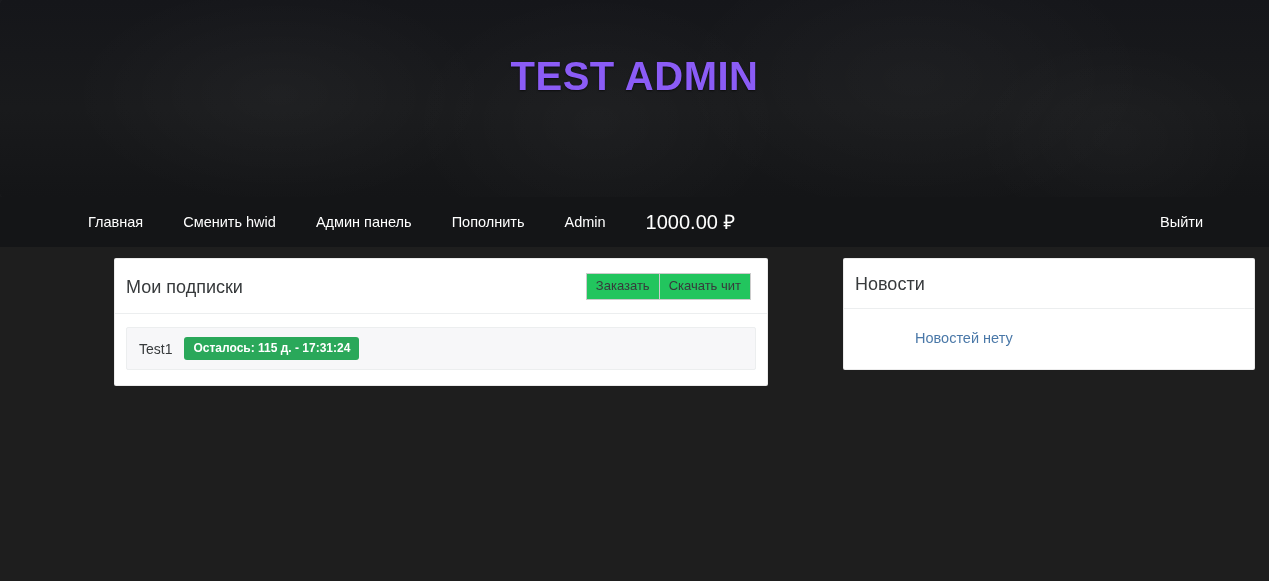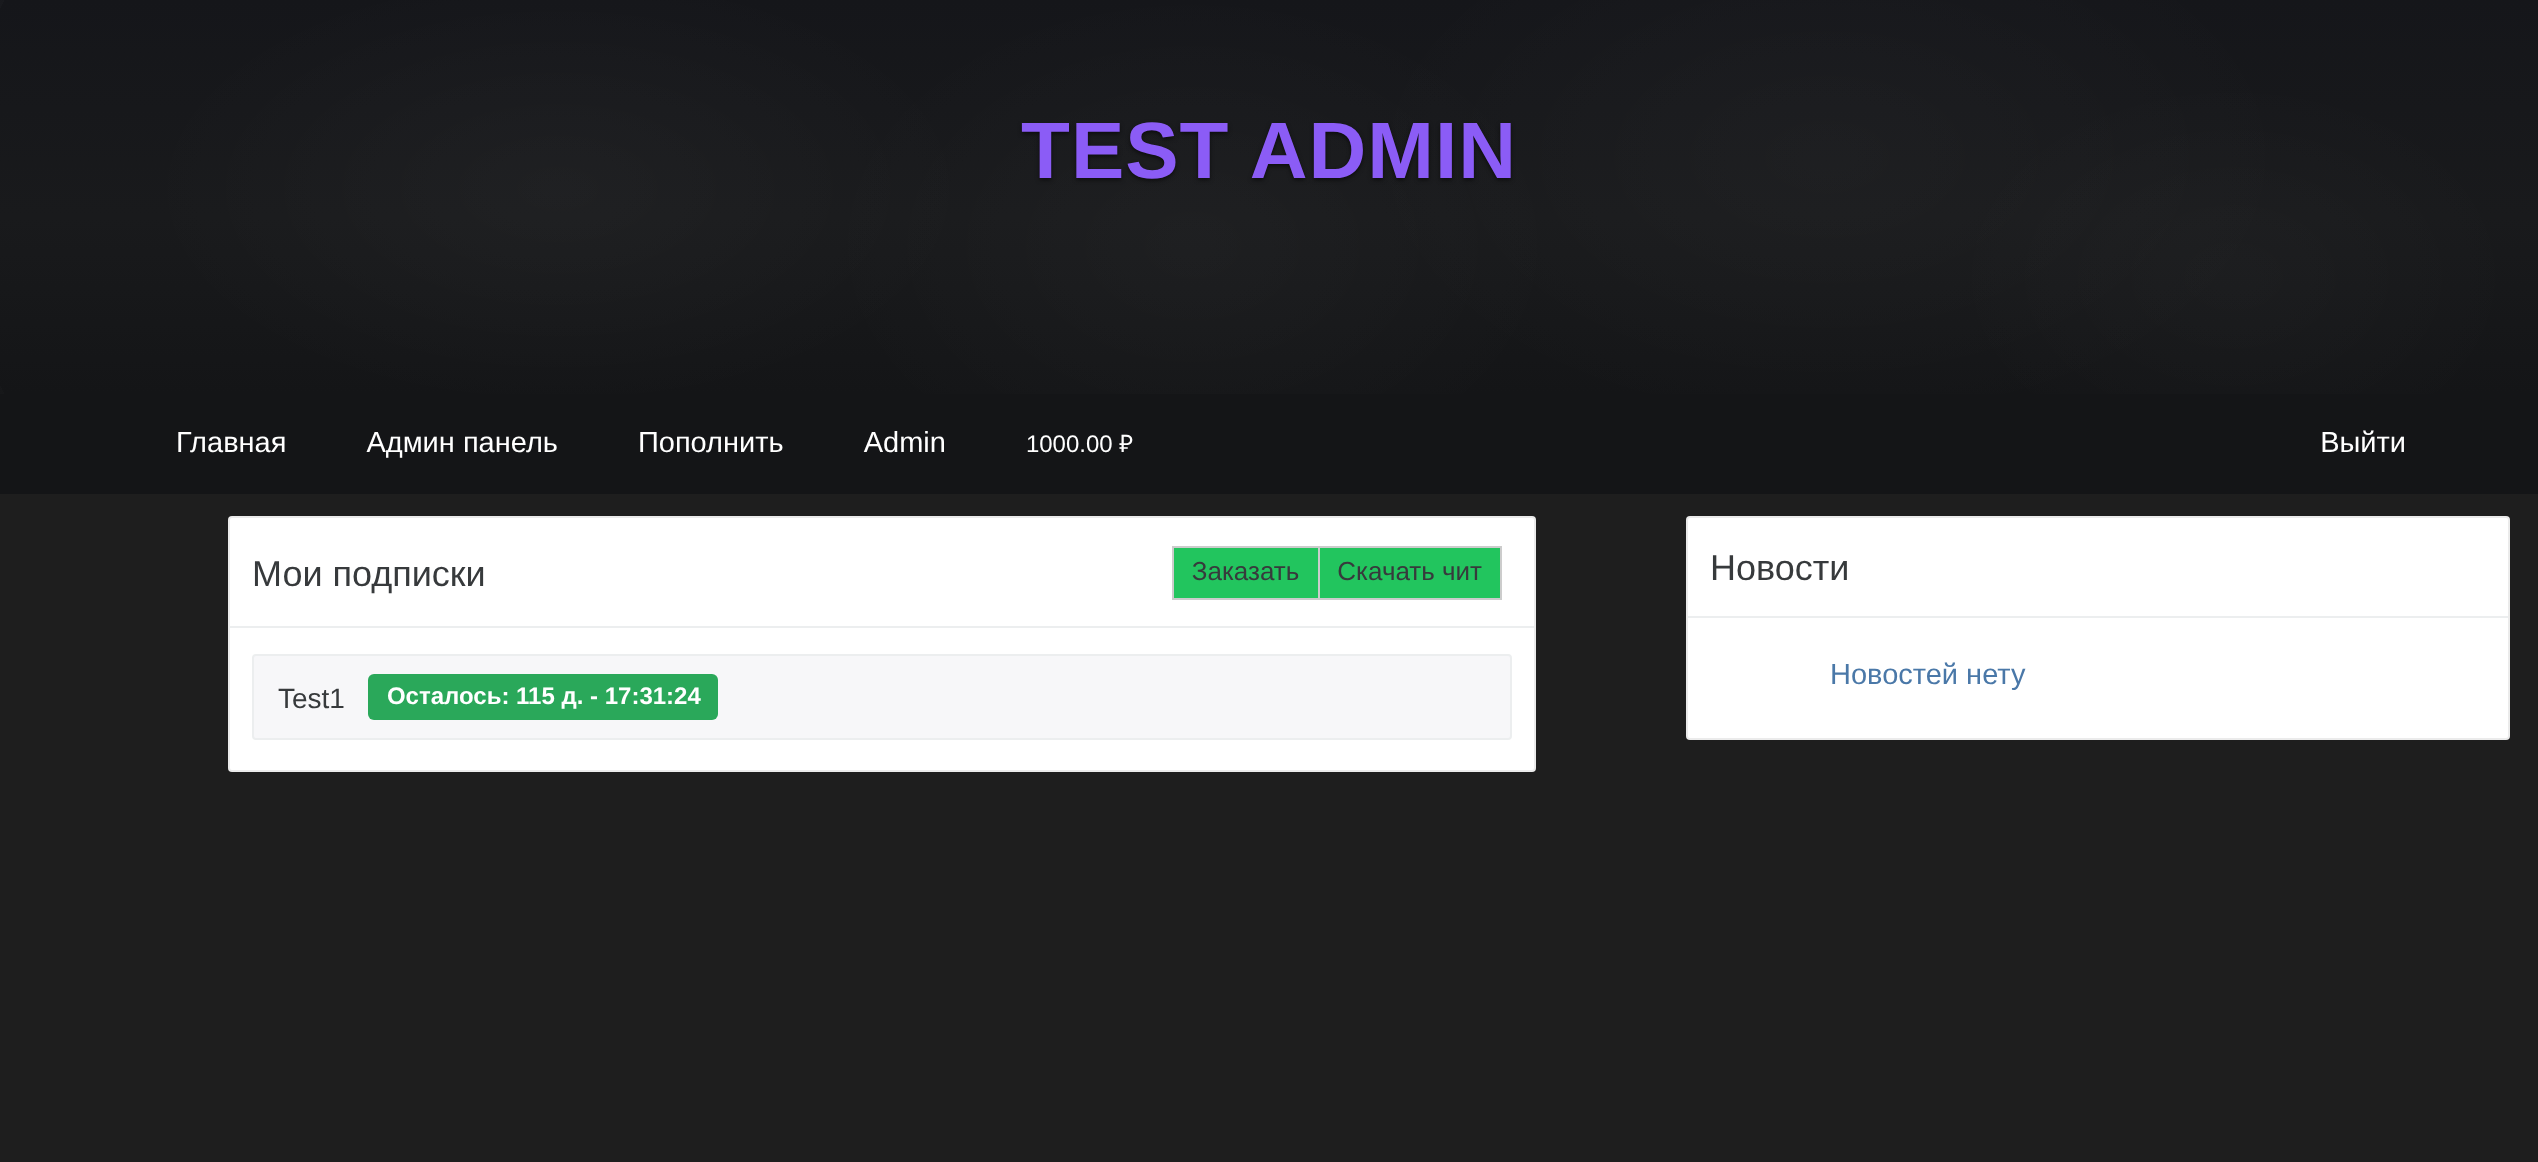--- a/index.html
+++ b/index.html
@@ -94,21 +94,21 @@
     white-space: nowrap;
     cursor: pointer;
   }
 
   .nav-right {
     margin-left: auto;
     padding-right: 46px;
   }
 
   .balance {
-    font-size: 12px;
+    font-size: 20px;
     color: #ffffff;
     white-space: nowrap;
   }
 
   
   .page {
     background: #1e1e1e;
     padding: 11px 0 0 0;
     min-height: 334px;
   }
@@ -215,20 +215,23 @@
     <h1 class="site-title">TEST ADMIN</h1>
   </div>
 </header>
 
 <nav class="navbar">
   <ul class="nav-list">
     <li>
       <a class="nav-link">Главная</a>
     </li>
     <li>
+      <a class="nav-link">Сменить hwid</a>
+    </li>
+    <li>
       <a class="nav-link">Админ панель</a>
     </li>
     <li>
       <a class="nav-link">Пополнить</a>
     </li>
     <li>
       <a class="nav-link">Admin</a>
     </li>
     <li>
       <span class="nav-link balance">1000.00 ₽</span>

